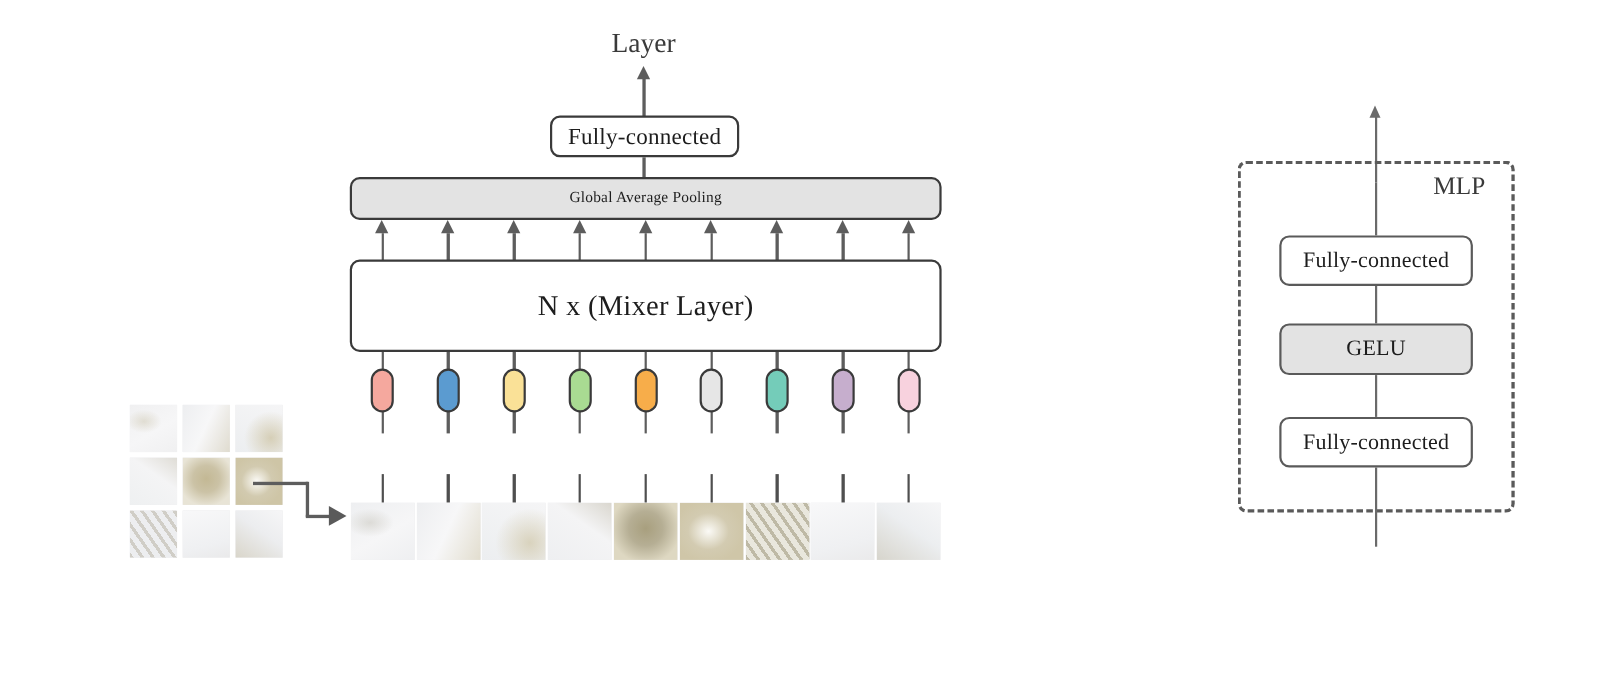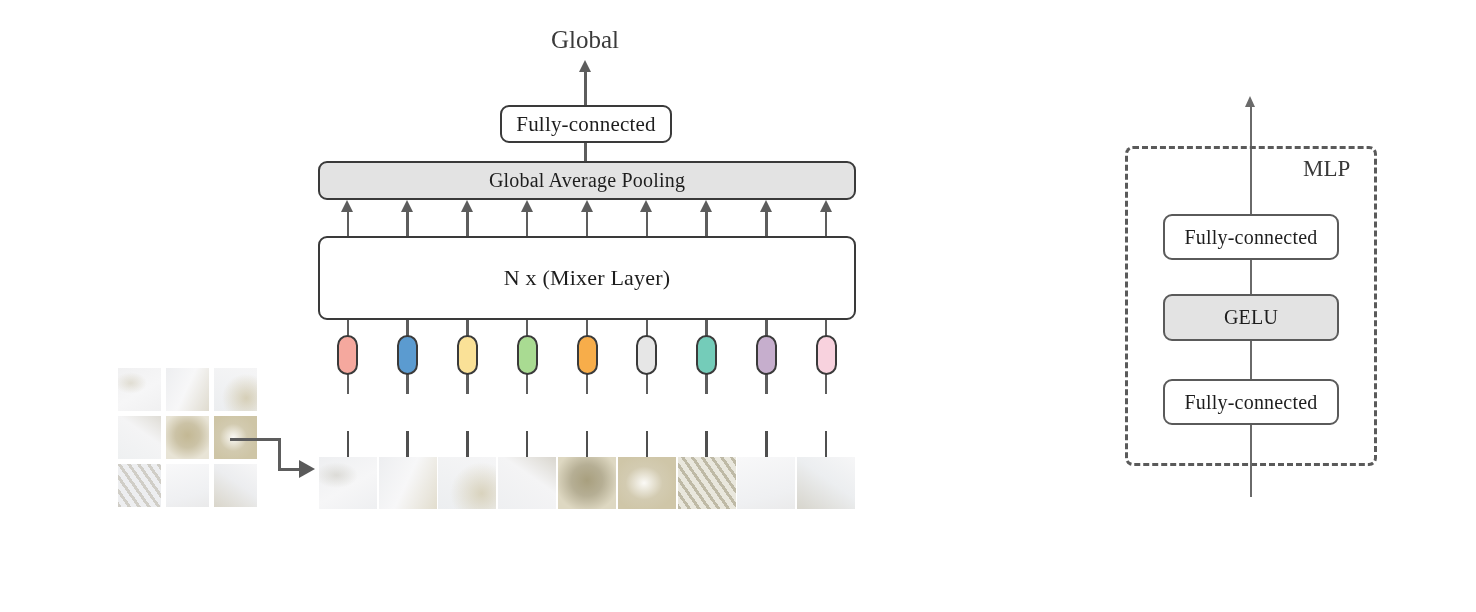--- a/index.html
+++ b/index.html
@@ -116,32 +116,32 @@
     color: #3a3a3a;
     white-space: nowrap;
     text-align: center;
   }
 </style>
 </head>
 <body>
 
 <div id="canvas">
 
-  <div class="textlabel" style="left:525px; top:26px; width:120px; font-size:25px;">Global</div>
+  <div class="textlabel" style="left:525px; top:26px; width:120px; font-size:25px;">Layer</div>
 
   <div class="vline" style="left:584px; top:70px; height:36px;"></div>
   <div class="arrow-up" style="left:578.5px; top:60px;"></div>
 
   <div class="block" style="left:500px; top:105px; width:172px; height:38px; font-size:21px;">
     <span>Fully-connected</span>
   </div>
 
   <div class="vline" style="left:584px; top:143px; height:18px;"></div>
 
-  <div class="block filled" style="left:318px; top:161px; width:538px; height:39px; font-size:20px;">
+  <div class="block filled" style="left:318px; top:161px; width:538px; height:39px; font-size:14px;">
     <span>Global Average Pooling</span>
   </div>
 
   <div id="gap-arrows">
       <div class="vline" style="left: 346.639px; top: 212px; height: 26px;"></div>
       <div class="arrow-up" style="left: 341.389px; top: 200px;"></div>
       <div class="vline" style="left: 406.417px; top: 212px; height: 26px;"></div>
       <div class="arrow-up" style="left: 401.167px; top: 200px;"></div>
       <div class="vline" style="left: 466.194px; top: 212px; height: 26px;"></div>
       <div class="arrow-up" style="left: 460.944px; top: 200px;"></div>
@@ -152,21 +152,21 @@
       <div class="vline" style="left: 645.528px; top: 212px; height: 26px;"></div>
       <div class="arrow-up" style="left: 640.278px; top: 200px;"></div>
       <div class="vline" style="left: 705.306px; top: 212px; height: 26px;"></div>
       <div class="arrow-up" style="left: 700.056px; top: 200px;"></div>
       <div class="vline" style="left: 765.083px; top: 212px; height: 26px;"></div>
       <div class="arrow-up" style="left: 759.833px; top: 200px;"></div>
       <div class="vline" style="left: 824.861px; top: 212px; height: 26px;"></div>
       <div class="arrow-up" style="left: 819.611px; top: 200px;"></div>
     </div>
 
-  <div class="block" style="left:318px; top:236px; width:538px; height:84px; font-size:22px;">
+  <div class="block" style="left:318px; top:236px; width:538px; height:84px; font-size:26px;">
     <span>N x (Mixer Layer)</span>
   </div>
 
   <div id="token-stems">
       <div class="vline" style="left: 346.639px; top: 320px; height: 16px;"></div>
       <div class="vline" style="left: 346.639px; top: 374px; height: 20px;"></div>
       <div class="vline" style="left: 406.417px; top: 320px; height: 16px;"></div>
       <div class="vline" style="left: 406.417px; top: 374px; height: 20px;"></div>
       <div class="vline" style="left: 466.194px; top: 320px; height: 16px;"></div>
       <div class="vline" style="left: 466.194px; top: 374px; height: 20px;"></div>

